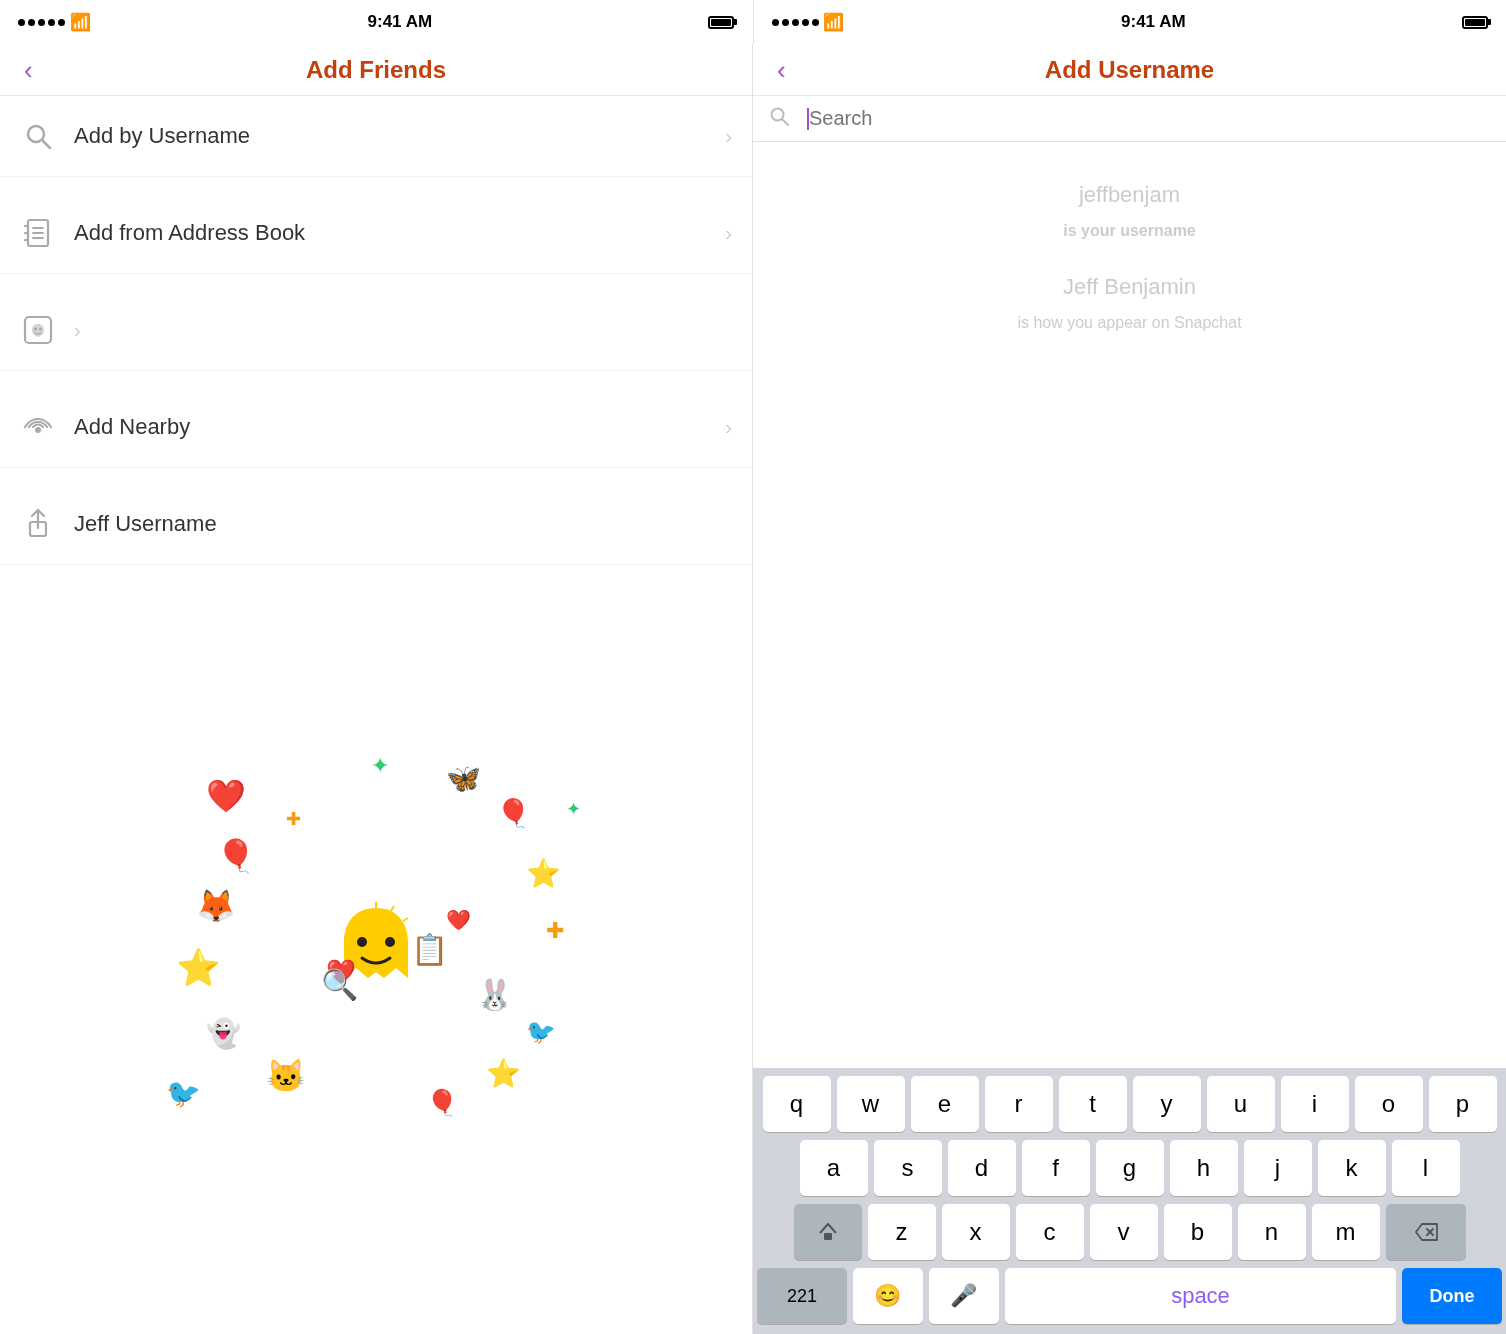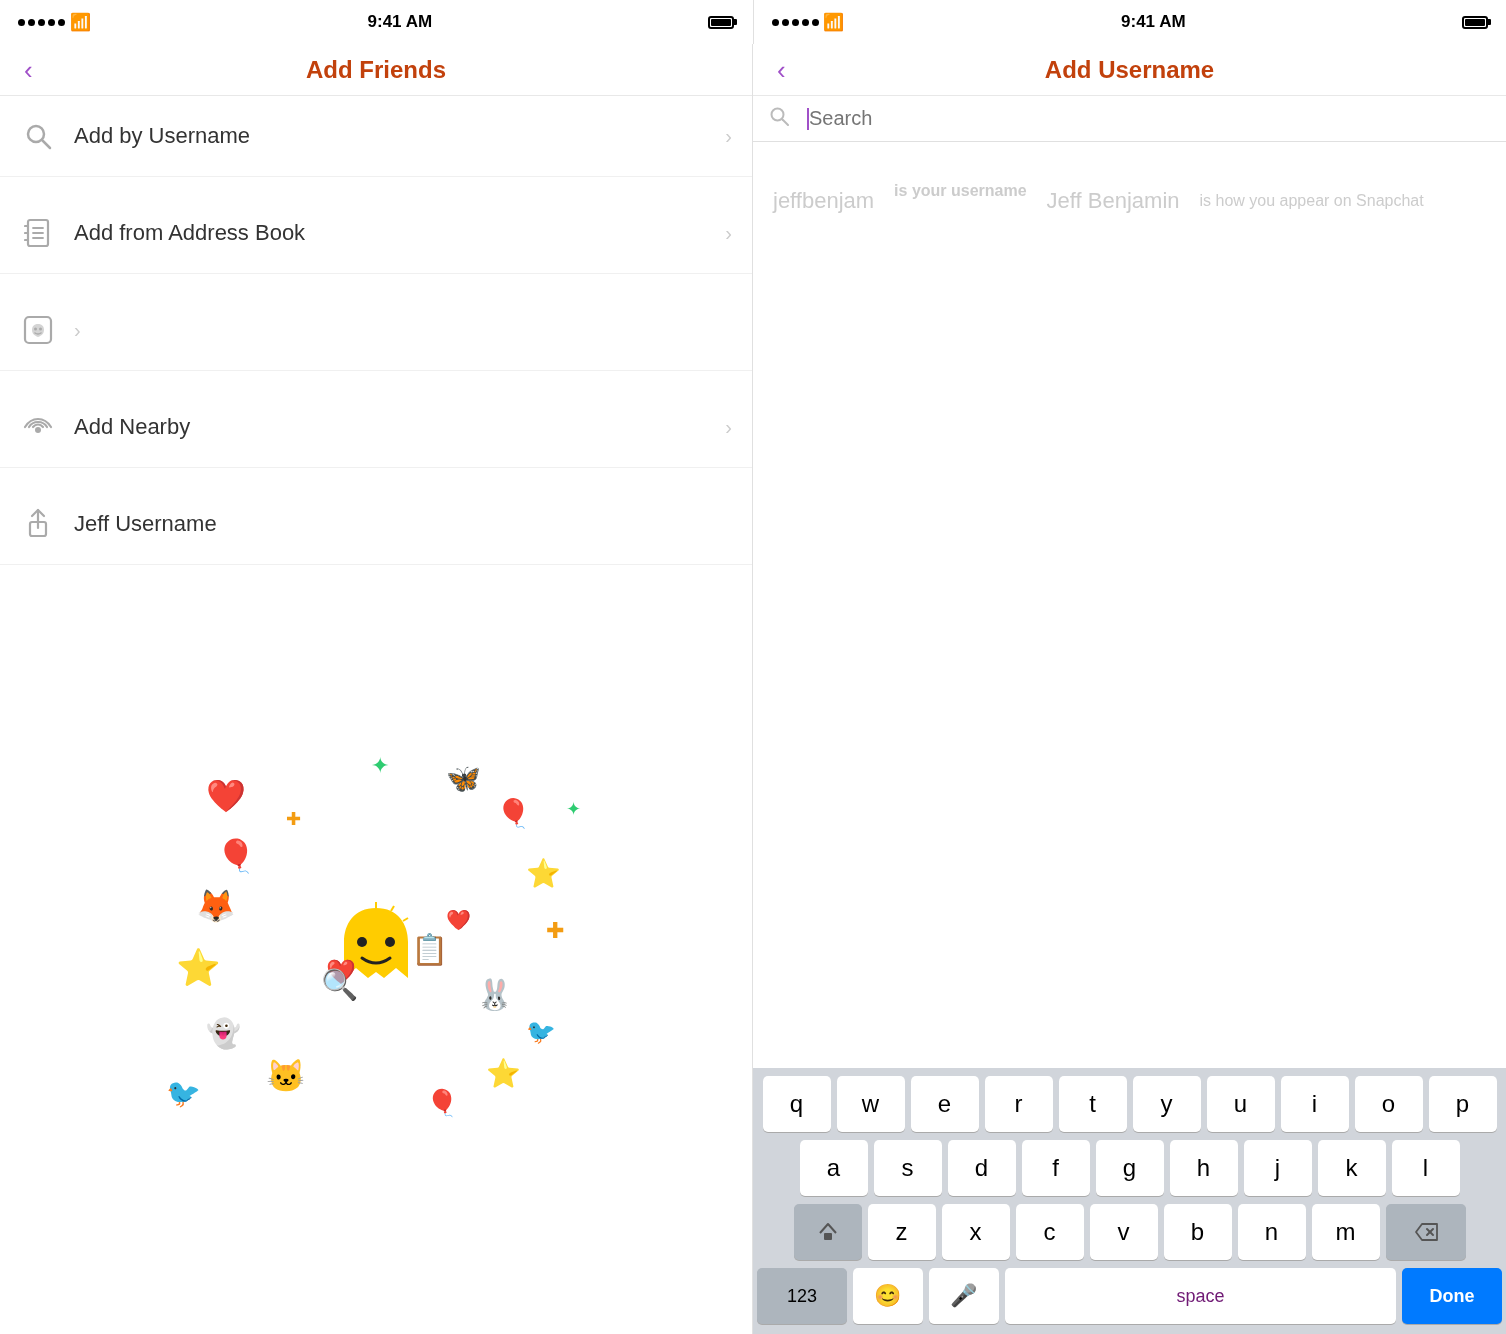--- a/index.html
+++ b/index.html
@@ -212,24 +212,24 @@
       height: 22px;
       background: #a050c8;
       vertical-align: middle;
       animation: blink 1s infinite;
     }
     @keyframes blink { 0%,100%{opacity:1} 50%{opacity:0} }
 
     
     .user-info {
       display: flex;
-      flex-direction: row;
+      flex-direction: column;
       align-items: center;
       padding: 40px 20px 20px;
-      gap: 20px;
+      gap: 14px;
     }
     .username-text {
       font-size: 22px;
       color: #ccc;
       font-weight: 400;
     }
     .username-sub {
       font-size: 16px;
       color: #ccc;
       margin-bottom: 20px;
@@ -278,22 +278,22 @@
       background: #adb5bd;
       color: #000;
       font-size: 18px;
     }
     .key.shift {
       background: #adb5bd;
     }
     .key.space-key {
       max-width: none;
       flex: 4;
-      font-size: 18px;
-      color: #701a75;
+      font-size: 22px;
+      color: #8b5cf6;
     }
     .key.done-key {
       background: #007aff;
       color: #fff;
       font-size: 18px;
       font-weight: 600;
       max-width: 100px;
       flex: 1.8;
     }
     .key.num-key {
@@ -547,21 +547,21 @@
         <div class="key special delete-key">
           <svg width="26" height="20" viewBox="0 0 26 20" fill="none">
             <path d="M9 2 L3 10 L9 18 L24 18 L24 2 Z" stroke="#555" stroke-width="1.8" fill="none" stroke-linejoin="round"></path>
             <line x1="14" y1="7" x2="20" y2="13" stroke="#555" stroke-width="2" stroke-linecap="round"></line>
             <line x1="20" y1="7" x2="14" y2="13" stroke="#555" stroke-width="2" stroke-linecap="round"></line>
           </svg>
         </div>
       </div>
 
       <div class="keyboard-bottom-row">
-        <div class="key special num-key" style="flex:1.2; max-width:90px;">123</div>
+        <div class="key special num-key" style="flex:1.2; max-width:90px;">221</div>
         <div class="key emoji-key" style="flex:1; max-width:70px;">😊</div>
         <div class="key mic-key" style="flex:1; max-width:70px;">🎤</div>
         <div class="key space-key">space</div>
         <div class="key done-key">Done</div>
       </div>
     </div>
 
   </div>
 
 </div>

